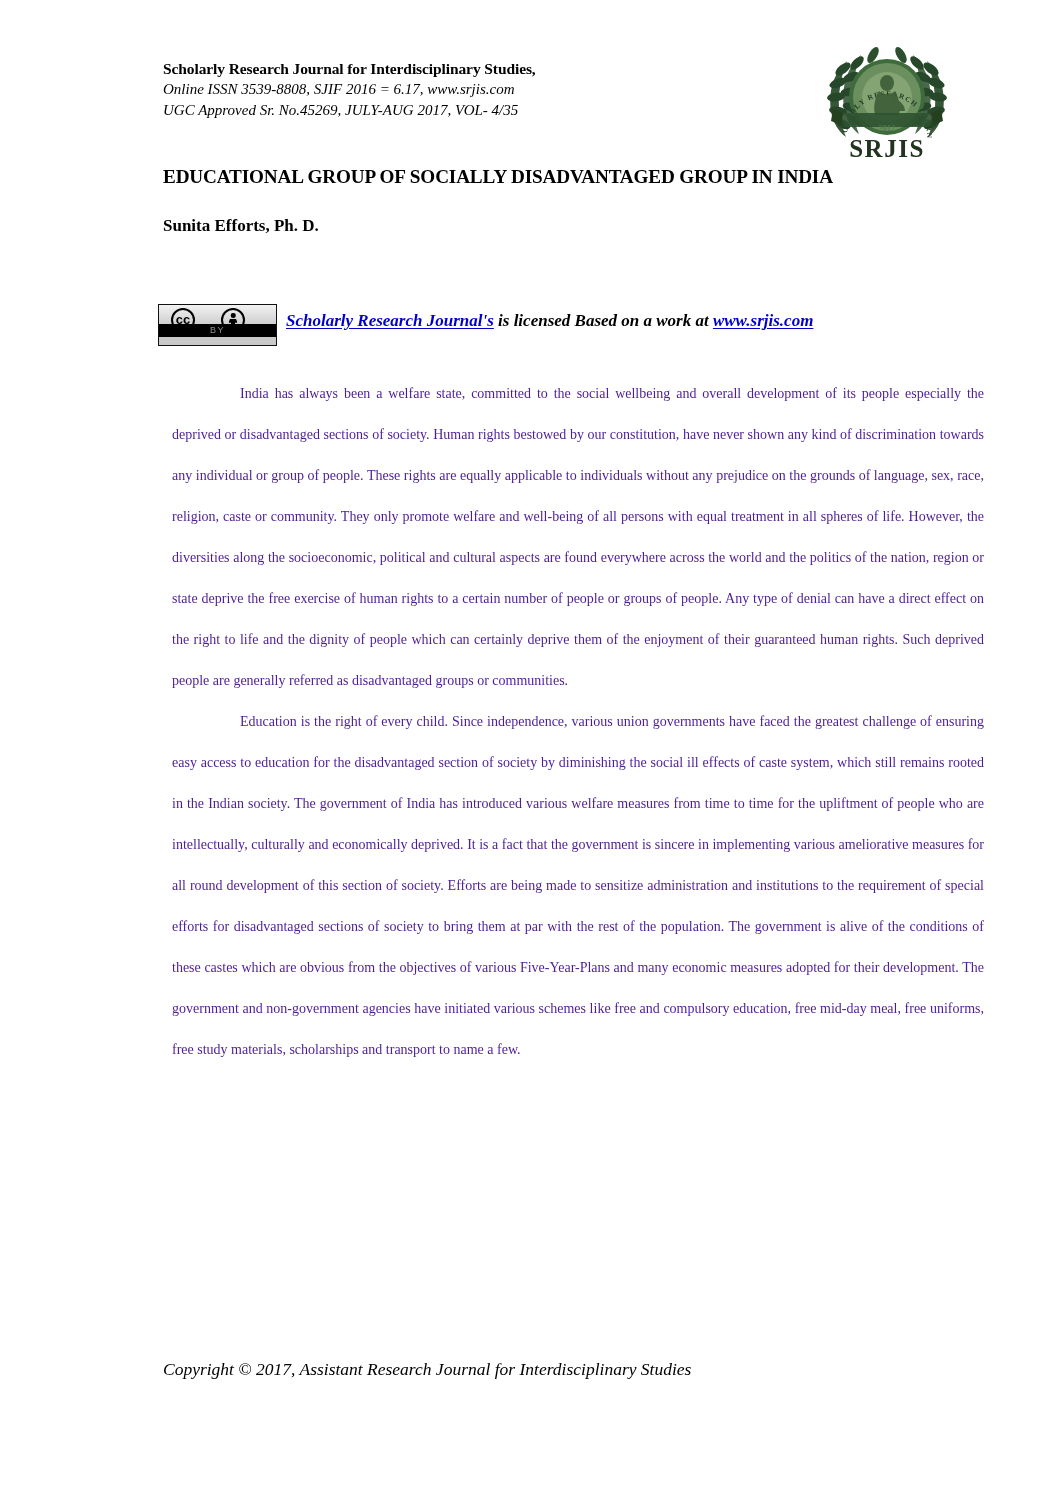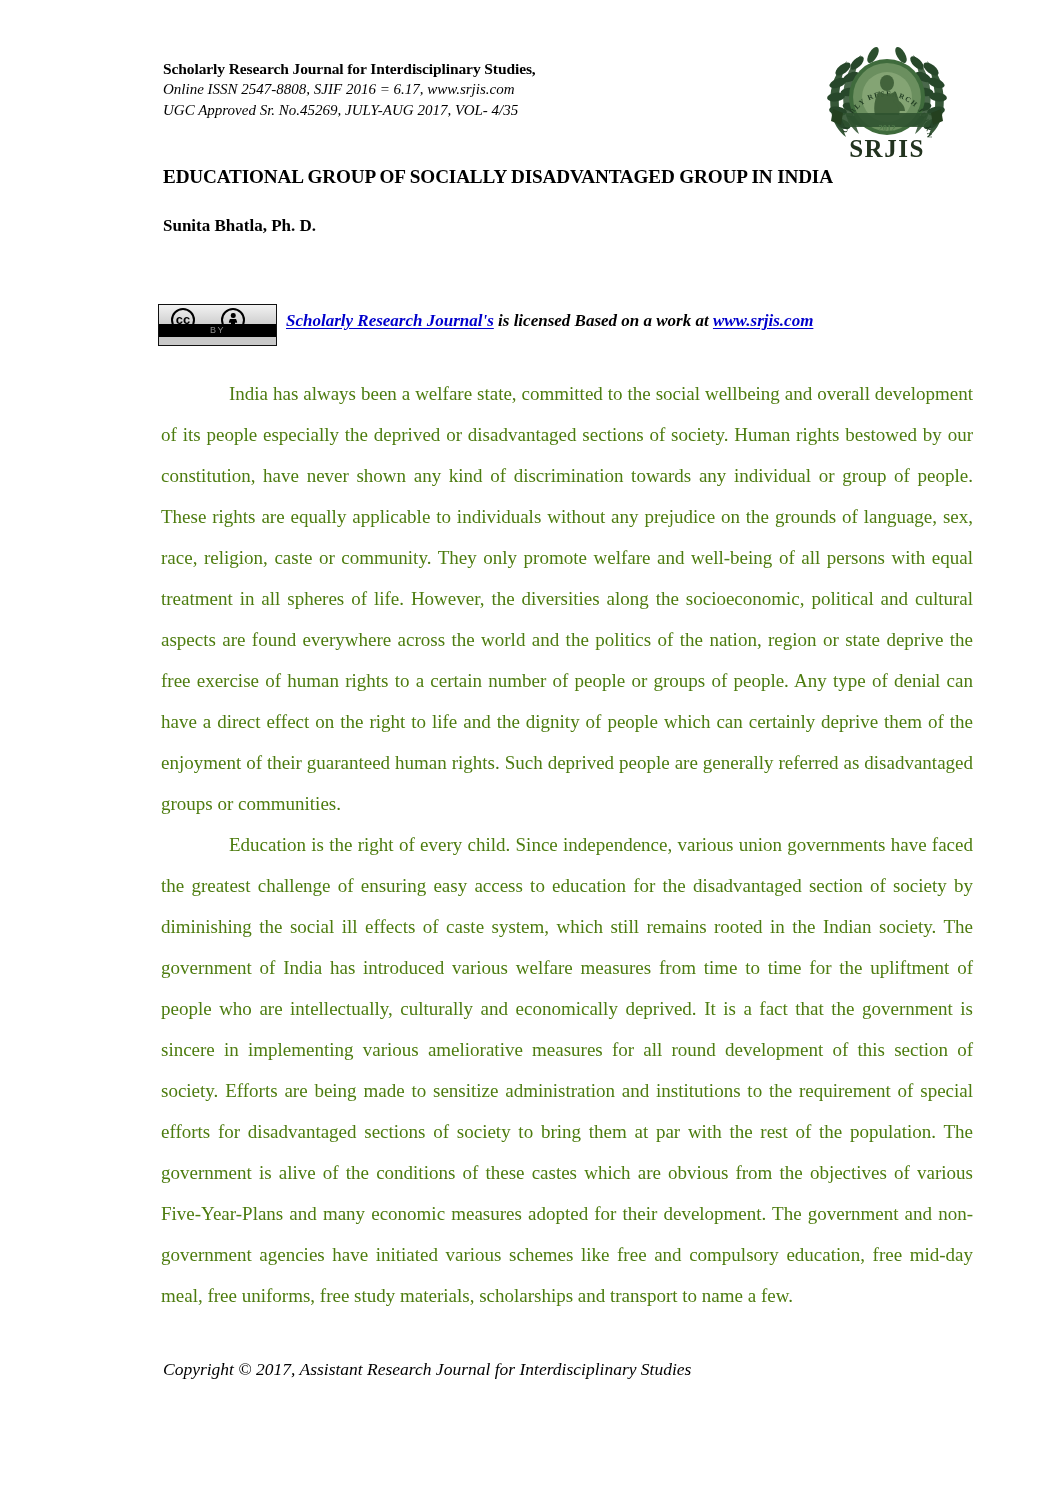--- a/index.html
+++ b/index.html
@@ -202,28 +202,28 @@
     text-underline-offset: 2px;
   }
   .license-text .plain {
     color: #000;
     text-decoration: none;
   }
 
   
   .body-text {
     position: absolute;
-    left: 121px;
+    left: 132px;
     top: 373px;
     width: 812px;
-    font-size: 19px;
+    font-size: 14px;
     line-height: 41px;
     text-align: justify;
     text-justify: inter-word;
-    color: #4d7c0f;
+    color: #4c1d95;
   }
   .body-text p {
     margin: 0;
     text-indent: 68px;
   }
   .body-text p:last-child { text-align: justify; }
 
   
   .footer {
     position: absolute;
@@ -235,21 +235,21 @@
     white-space: nowrap;
   }
 </style>
 </head>
 <body>
 
 <div class="page">
 
   <div class="masthead">
     <div class="masthead-line1">Scholarly Research Journal for Interdisciplinary Studies,</div>
-    <div class="masthead-line2">Online ISSN 2547-8808, SJIF 2016 = 6.17, www.srjis.com</div>
+    <div class="masthead-line2">Online ISSN 3539-8808, SJIF 2016 = 6.17, www.srjis.com</div>
     <div class="masthead-line3">UGC Approved Sr. No.45269, JULY-AUG 2017, VOL- 4/35</div>
   </div>
 
   <div class="logo-wrap">
     <svg width="140" height="135" viewBox="0 0 140 135">
       <defs>
         <path id="ringpath" d="M 70,103 m -40,0 a 40,40 0 1,1 80,0" fill="none"></path>
       </defs>
 
       <g fill="#2c4f2e" opacity="0.95">
@@ -311,21 +311,21 @@
       <path d="M16,76 L26,80 L24,92 L14,88 Z" fill="#24401f"></path>
       <path d="M124,76 L114,80 L116,92 L126,88 Z" fill="#24401f"></path>
       <text x="70" y="98" font-family="'Liberation Serif', serif" font-size="8.5" font-weight="bold" fill="#4f7a4a" text-anchor="middle">2012</text>
 
       <text x="70" y="124" font-family="'Liberation Serif', serif" font-size="25" font-weight="bold" fill="#22331f" text-anchor="middle" letter-spacing="1.5">SRJIS</text>
     </svg>
   </div>
 
   <div class="doc-title">EDUCATIONAL GROUP OF SOCIALLY DISADVANTAGED GROUP IN INDIA</div>
 
-  <div class="author">Sunita Bhatla, Ph. D.</div>
+  <div class="author">Sunita Efforts, Ph. D.</div>
 
 
   <div class="license-row">
     <div class="cc-badge">
       <div class="cc-icons">
         <div class="cc-mark left">
           <span class="glyph">cc</span>
         </div>
         <div class="cc-mark right">
           <span class="person-icon">

